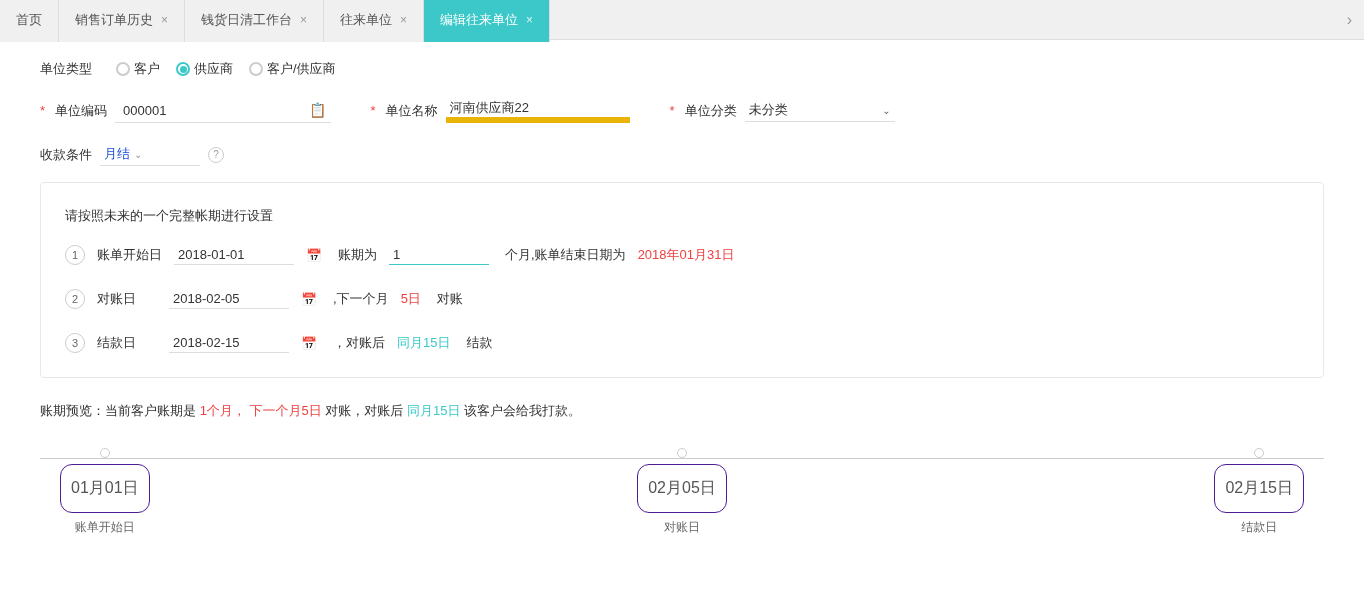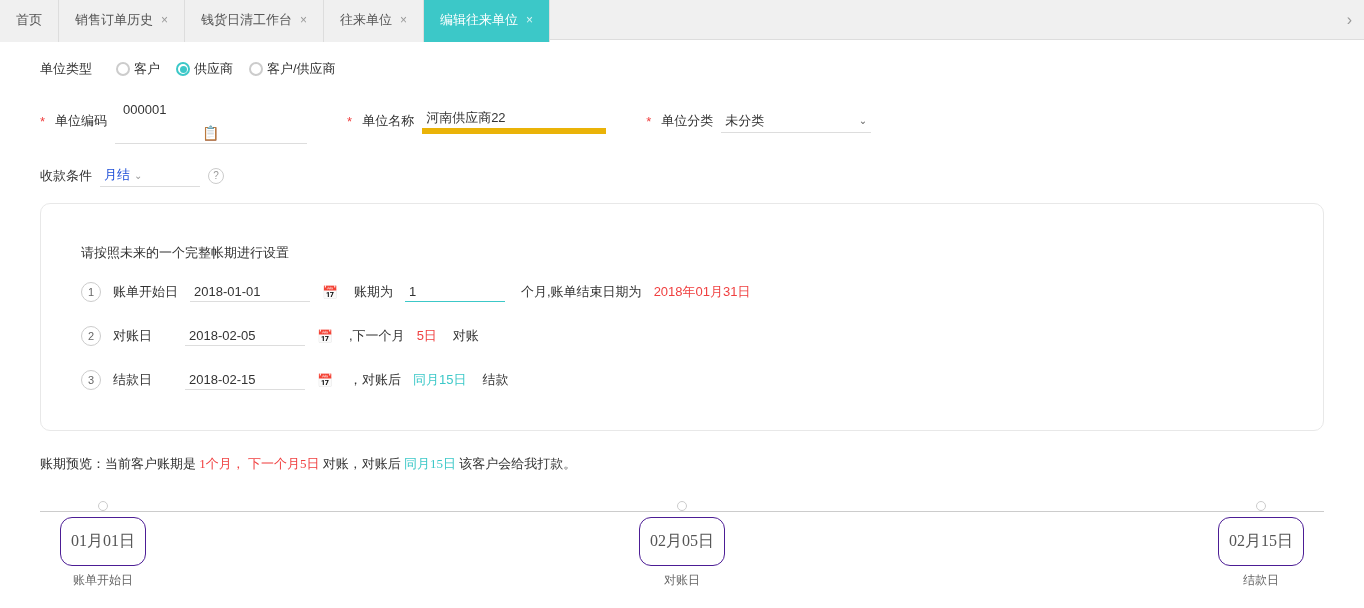--- a/index.html
+++ b/index.html
@@ -153,22 +153,22 @@
       border-bottom: 1px solid #ddd;
       padding: 2px 4px;
       min-width: 150px;
     }
     .dropdown-value { flex: 1; font-size: 13px; }
     .dropdown-arrow { color: #666; font-size: 10px; }
 
     
     .section-box {
       border: 1px solid #e8e8e8;
-      border-radius: 10px;
-      padding: 40px;
+      border-radius: 4px;
+      padding: 24px;
       margin-top: 4px;
     }
     .section-title {
       font-size: 13px;
       color: #333;
       margin-bottom: 20px;
     }
 
     
     .step-row {
@@ -239,21 +239,20 @@
       justify-content: center;
       font-size: 10px;
       color: #999;
       cursor: pointer;
     }
 
     
     .preview-section {
       margin-top: 8px;
       padding-top: 16px;
-      font-family: Liberation Serif, serif;
     }
     .preview-text {
       font-size: 13px;
       color: #333;
       margin-bottom: 28px;
     }
     .timeline-line {
       position: absolute;
       top: 10px;
       left: 0;
@@ -299,21 +298,20 @@
 
     .name-input-wide {
       min-width: 180px;
     }
     .code-field {
       display: flex;
       align-items: center;
       border-bottom: 1px solid #ddd;
       padding: 2px 4px;
       gap: 6px;
-      flex-direction: column;
     }
   </style>
 </head>
 <body>
 
 <div class="tab-bar">
   <div class="tab-item">
     <span>首页</span>
   </div>
   <div class="tab-item">

